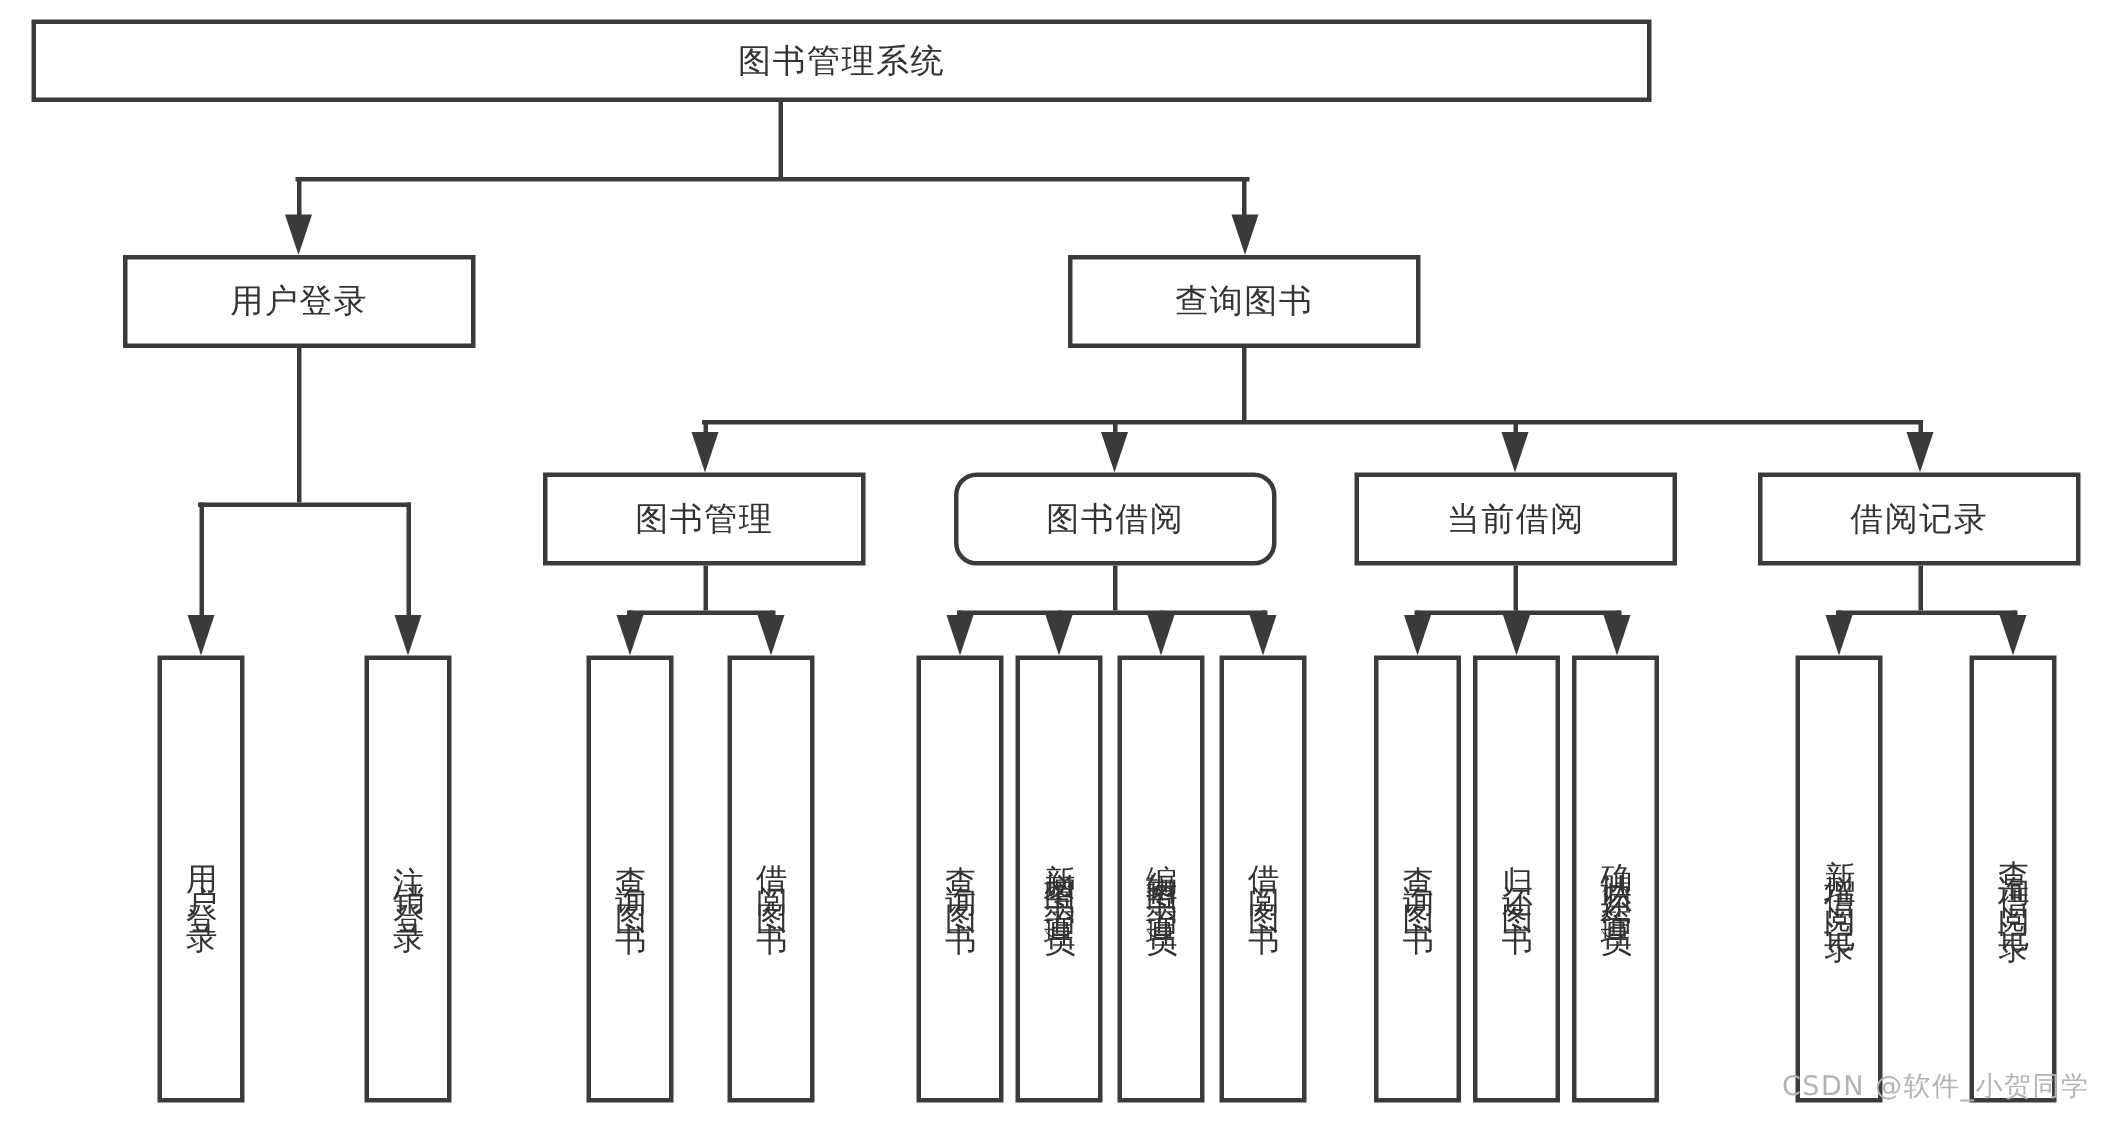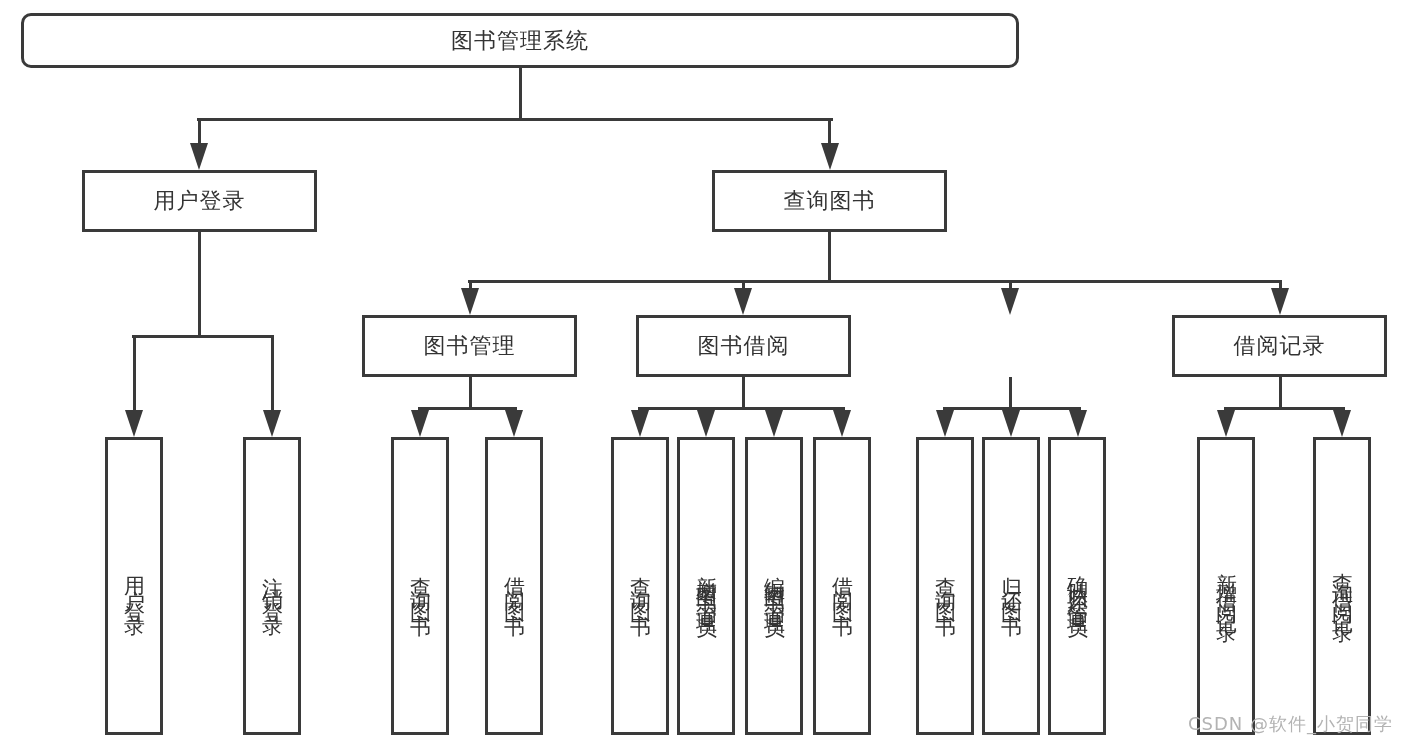--- a/index.html
+++ b/index.html
@@ -52,21 +52,21 @@
     letter-spacing:1px;
     white-space:nowrap;
     z-index:5;
   }
 </style>
 </head>
 <body>
 
 <div id="canvas">
 
-  <div class="box" style="left:21px;top:13px;width:998px;height:55px;border-radius:10px;">
+  <div class="box" style="left:21px;top:13px;width:1080px;height:55px;">
     <span class="hlabel">图书管理系统</span>
   </div>
 
   <div class="vline" style="left:519px;top:68px;height:50px;"></div>
   <div class="hline" style="left:197px;top:118px;width:636px;"></div>
   <div class="vline" style="left:198px;top:118px;height:30px;"></div>
   <div class="tri" style="left:190px;top:143px;"></div>
   <div class="vline" style="left:828px;top:118px;height:30px;"></div>
   <div class="tri" style="left:821px;top:143px;"></div>
 
@@ -91,22 +91,25 @@
   <div class="vline" style="left:742px;top:280px;height:12px;"></div>
   <div class="tri" style="left:734px;top:288px;"></div>
   <div class="vline" style="left:1009px;top:280px;height:12px;"></div>
   <div class="tri" style="left:1001px;top:288px;"></div>
   <div class="vline" style="left:1279px;top:280px;height:12px;"></div>
   <div class="tri" style="left:1271px;top:288px;"></div>
 
   <div class="box" style="left:362px;top:315px;width:215px;height:62px;">
     <span class="hlabel">图书管理</span>
   </div>
-  <div class="box" style="left:636px;top:315px;width:215px;height:62px;">
+  <div class="box" style="left:636px;top:315px;width:215px;height:62px;border-radius:15px;">
     <span class="hlabel">图书借阅</span>
+  </div>
+  <div class="box" style="left:903px;top:315px;width:215px;height:62px;">
+    <span class="hlabel">当前借阅</span>
   </div>
   <div class="box" style="left:1172px;top:315px;width:215px;height:62px;">
     <span class="hlabel">借阅记录</span>
   </div>
 
   <div class="vline" style="left:469px;top:377px;height:30px;"></div>
   <div class="hline" style="left:418px;top:407px;width:99px;"></div>
   <div class="vline" style="left:419px;top:407px;height:8px;"></div>
   <div class="tri" style="left:411px;top:410px;"></div>
   <div class="vline" style="left:513px;top:407px;height:8px;"></div>

